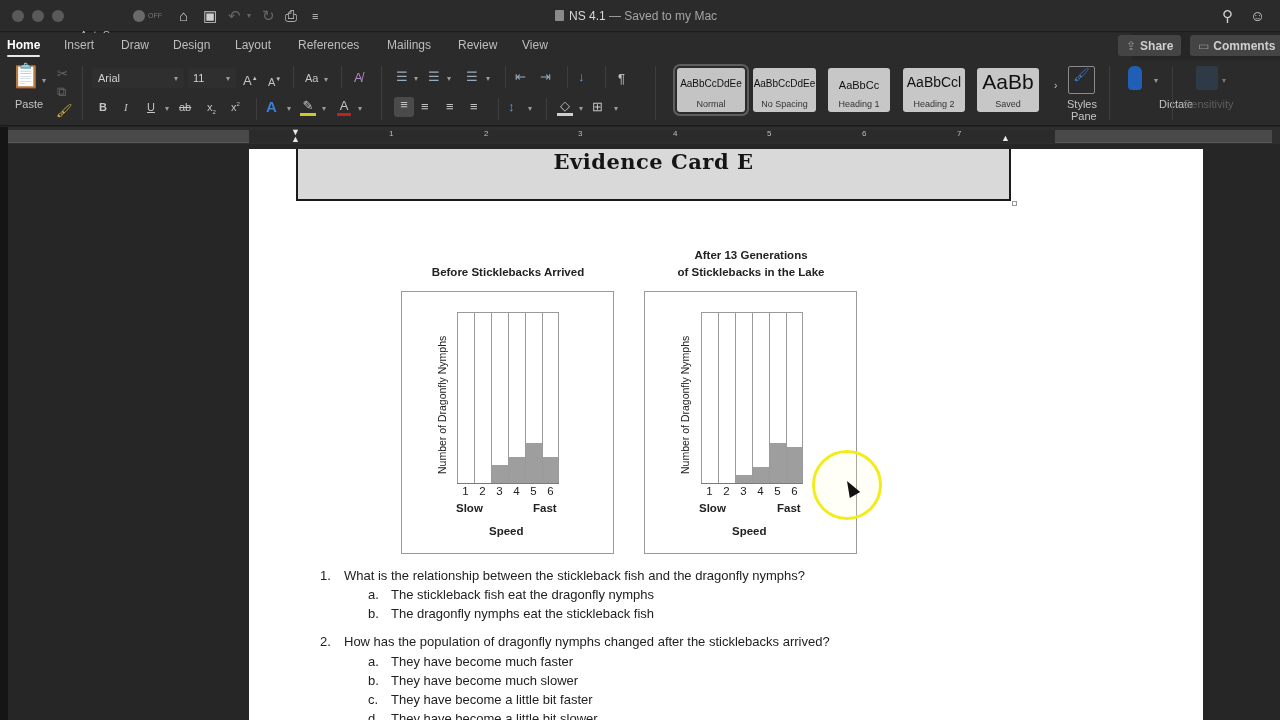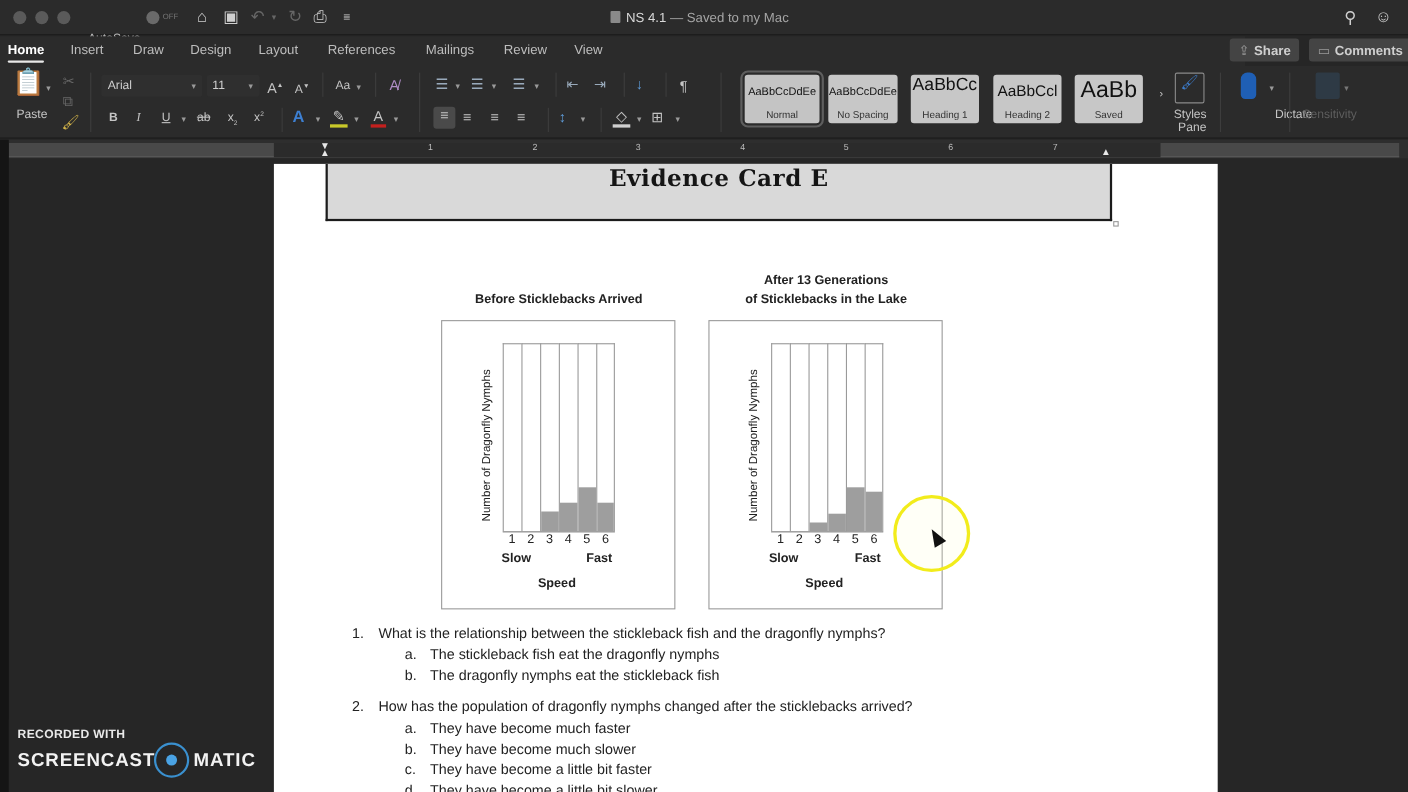--- a/index.html
+++ b/index.html
@@ -42,21 +42,21 @@
   .style-card .sample { display: block; color: #111; white-space: nowrap; overflow: hidden; }
   .style-card .lbl { position: absolute; left: 0; right: 0; bottom: 3px; font-size: 9px; color: #333; }
 
   
   .ruler { position: absolute; left: 0; top: 127px; width: 1280px; height: 17px; background: #2e2e2e; }
   .ruler-track { position: absolute; left: 8px; top: 3px; width: 1264px; height: 13px; background: #494949; border-bottom: 1px solid #5a5a5a; }
   .ruler-active { position: absolute; left: 249px; top: 3px; width: 806px; height: 13px; background: #2b2b2b; }
   .ruler-num { position: absolute; top: 2px; font-size: 8px; color: #bdbdbd; }
   .marker { position: absolute; color: #e8e8e8; font-size: 9px; line-height: 9px; }
   .left-edge { position: absolute; left: 0; top: 127px; width: 8px; height: 593px; background: #151515; }
-  .page { position: absolute; left: 249px; top: 149px; width: 858px; height: 571px; background: #ffffff; }
+  .page { position: absolute; left: 249px; top: 149px; width: 954px; height: 571px; background: #ffffff; }
   .header-box { position: absolute; left: 47px; top: 0; width: 715px; height: 52px; background: #d9d9d9; border: 2px solid #1b1b1b; border-top: none; }
   .header-box .title { position: absolute; left: 0; right: 0; top: 0; text-align: center; font-family: "DejaVu Serif", serif; font-weight: bold; font-size: 21px; color: #151515; letter-spacing: 0.5px; }
   .handle { position: absolute; left: 763px; top: 52px; width: 5px; height: 5px; border: 1px solid #999; background: #fff; }
 
   .card-title { position: absolute; left: 0; width: 760px; top: 72px; text-align: center; font-size: 13.5px; font-weight: bold; color: #222; }
   .chart-title { position: absolute; text-align: center; font-size: 11.5px; font-weight: bold; color: #222; line-height: 17px; }
 
   .chart-frame { position: absolute; top: 142px; width: 213px; height: 263px; border: 1px solid #9a9a9a; background: #fff; }
   .plot { position: absolute; top: 20px; height: 172px; border-bottom: 1px solid #7a7a7a; }
   .bar-col { position: absolute; top: 0; width: 17px; height: 171px; border-left: 1px solid #9a9a9a; border-top: 1px solid #9a9a9a; }
@@ -212,21 +212,21 @@
 
   <div class="style-card sel" style="left:677px; width:68px">
     <span class="sample" style="font-size:10px; padding-top:10px">AaBbCcDdEe</span>
     <span class="lbl">Normal</span>
   </div>
   <div class="style-card" style="left:753px; width:63px">
     <span class="sample" style="font-size:10px; padding-top:10px">AaBbCcDdEe</span>
     <span class="lbl">No Spacing</span>
   </div>
   <div class="style-card" style="left:828px; width:62px">
-    <span class="sample" style="font-size:16px; padding-top:1px">AaBbCc</span>
+    <span class="sample" style="font-size:11px; padding-top:11px">AaBbCc</span>
     <span class="lbl">Heading 1</span>
   </div>
   <div class="style-card" style="left:903px; width:62px">
     <span class="sample" style="font-size:14px; padding-top:6px">AaBbCcl</span>
     <span class="lbl">Heading 2</span>
   </div>
   <div class="style-card" style="left:977px; width:62px">
     <span class="sample" style="font-size:21px; padding-top:2px">AaBb</span>
     <span class="lbl">Saved</span>
   </div>
@@ -355,21 +355,13 @@
     </div>
     <div class="opt" style="left:119px; top:562px">
       <span class="lt">d.</span>
       <span class="txt">They have become a little bit slower</span>
     </div>
   </div>
 
   <div class="cursor-ring"></div>
   <div class="cursor"></div>
 
-  <div class="watermark">
-    <span class="wm-small">RECORDED WITH</span>
-    <span class="wm-big" style="left:8px">SCREENCAST</span>
-    <span class="wm-ring">
-        <span class="wm-dot"></span>
-      </span>
-    <span class="wm-big" style="left:168px">MATIC</span>
-  </div>
 </div>
 
 </body></html>

